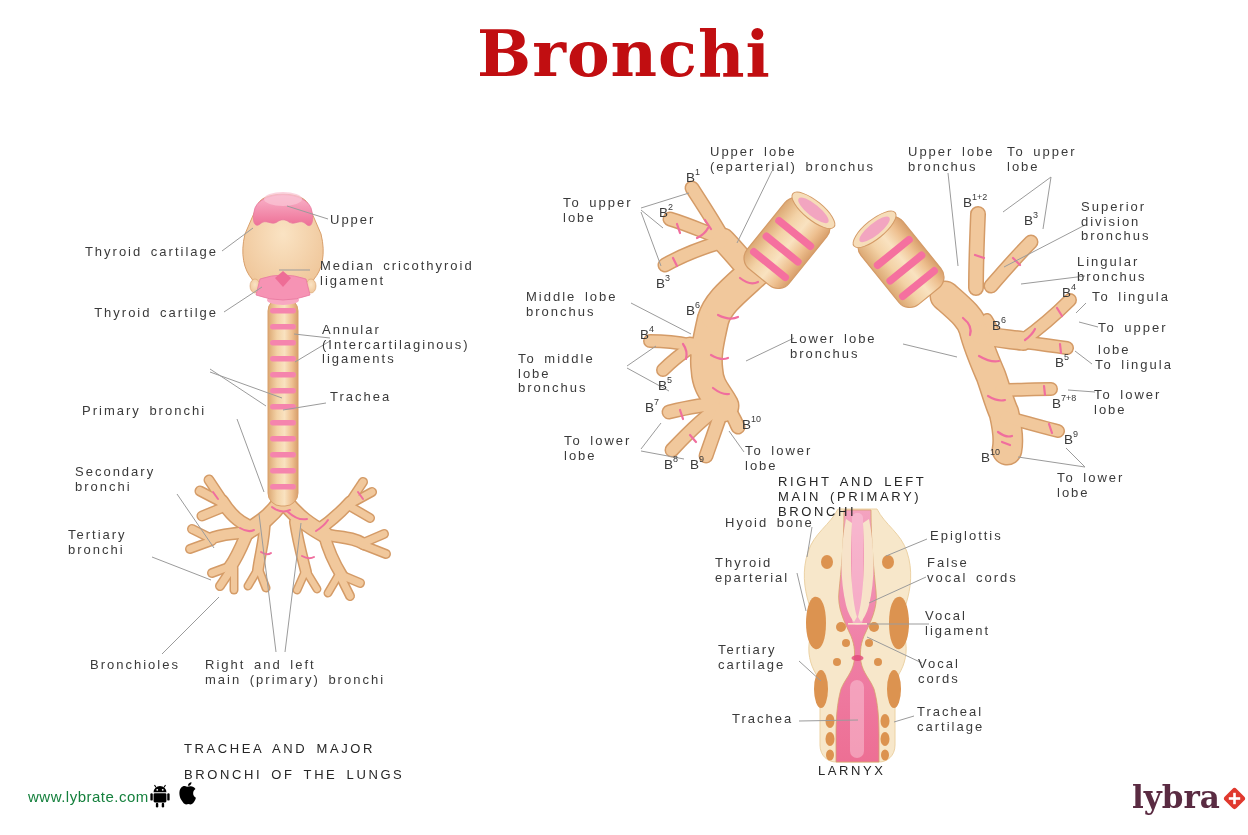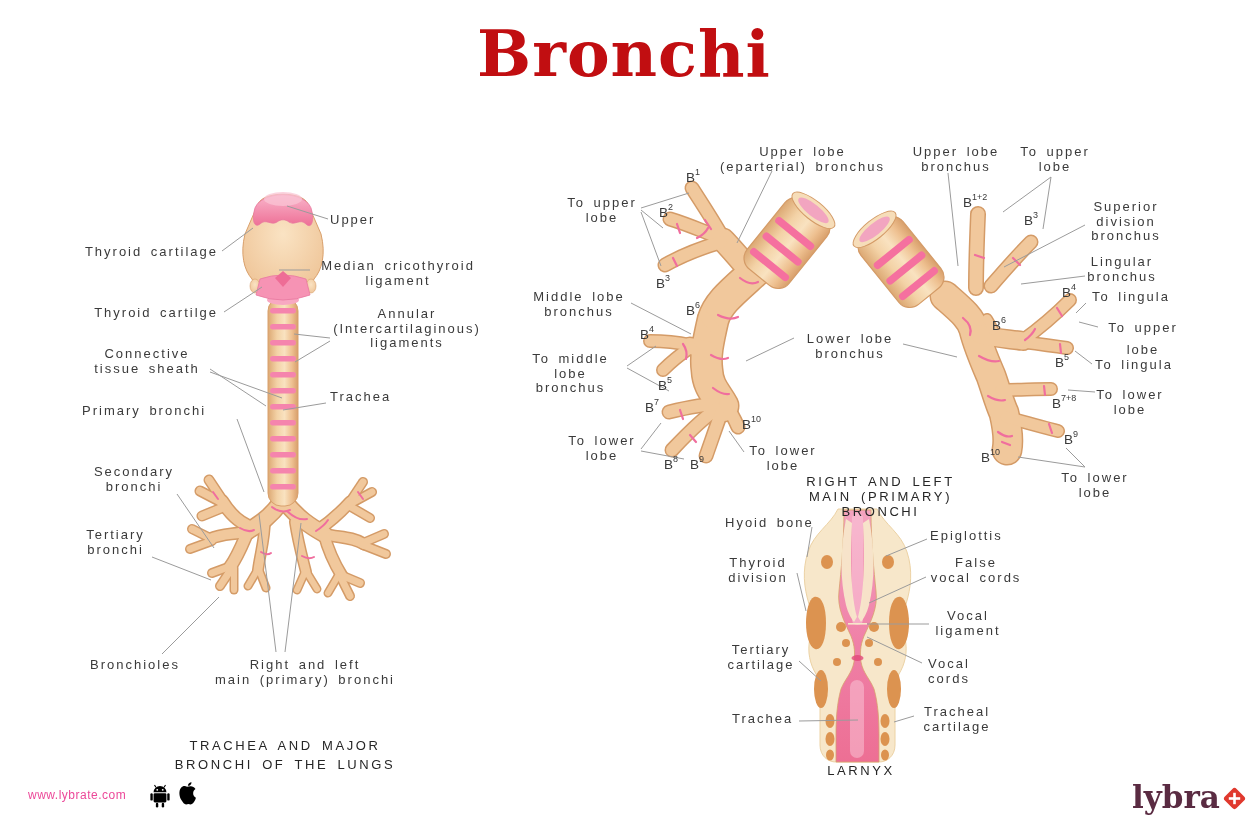--- a/index.html
+++ b/index.html
@@ -2,32 +2,32 @@
 <html><head>
 <meta charset="utf-8">
 <style>
   html,body{margin:0;padding:0;background:#fff}
   #stage{position:relative;width:1248px;height:815px;background:#fff;overflow:hidden;
          font-family:"Liberation Sans",sans-serif}
   .title{position:absolute;top:16px;left:0;width:1248px;text-align:center;
          font-family:"DejaVu Serif",serif;font-weight:bold;font-size:64px;color:#c10e11;letter-spacing:1px}
   .lbl{position:absolute;font-size:13px;color:#3a3a3a;letter-spacing:2px;word-spacing:3px;
        white-space:pre-line;line-height:14.5px}
-  .c{text-align:center}
+  .c{}
   .r{text-align:right}
   .cap{font-size:13px;letter-spacing:2.6px;color:#262626}
   .lh22{line-height:22px}
   .b{position:absolute;font-size:13.5px;color:#3a3a3a;letter-spacing:0;white-space:nowrap}
   .b sup{font-size:9px;position:relative;top:-1px}
   svg{position:absolute;overflow:visible}
   .o{fill:none;stroke:#d49b67;stroke-linecap:round;stroke-linejoin:round}
   .t{fill:none;stroke:#f1c89c;stroke-linecap:round;stroke-linejoin:round}
   .pk{fill:none;stroke:#f06e9e;stroke-linecap:round}
   .ln{stroke:#9b9b9b;stroke-width:1}
-  .footer-site{position:absolute;left:28px;top:788px;font-size:12px;color:#ec4899;letter-spacing:.5px}
+  .footer-site{position:absolute;left:28px;top:788px;font-size:15px;color:#15803d;letter-spacing:.5px}
   .logo{position:absolute;left:1132px;top:779px;display:flex;align-items:center;
         font-family:"DejaVu Serif",serif;font-weight:600;font-size:31px;color:#5a2b42}
 </style>
 </head>
 <body>
 
 <div id="stage">
 
   <div class="title">Bronchi</div>
 
@@ -339,38 +339,36 @@
       <line x1="929" y1="624" x2="867" y2="624"></line>
         <line x1="799" y1="661" x2="821" y2="681"></line>
       <line x1="922" y1="663" x2="867" y2="637"></line>
         <line x1="799" y1="721" x2="858" y2="720"></line>
       <line x1="914" y1="716" x2="894" y2="722"></line>
     </g>
   </svg>
 
   <div class="lbl" style="left:330px;top:213px">Upper</div>
   <div class="lbl r" style="left:30px;top:245px;width:188px">Thyroid cartilage</div>
-  <div class="lbl c" style="left:308px;top:259px;width:180px">Median cricothyroid
+  <div class="lbl c" style="left:320px;top:259px;width:180px">Median cricothyroid
 ligament</div>
   <div class="lbl r" style="left:40px;top:306px;width:178px">Thyroid cartilge</div>
-  <div class="lbl c" style="left:72px;top:347px;width:150px">Connective
-tissue sheath</div>
-  <div class="lbl c" style="left:322px;top:307px;width:170px">Annular
+  <div class="lbl c" style="left:322px;top:323px;width:170px">Annular
 (Intercartilaginous)
 ligaments</div>
   <div class="lbl" style="left:330px;top:390px">Trachea</div>
   <div class="lbl" style="left:82px;top:404px">Primary bronchi</div>
   <div class="lbl c" style="left:75px;top:465px;width:118px">Secondary
 bronchi</div>
   <div class="lbl c" style="left:68px;top:528px;width:95px">Tertiary
 bronchi</div>
   <div class="lbl" style="left:90px;top:658px">Bronchioles</div>
   <div class="lbl c" style="left:205px;top:658px;width:200px">Right and left
 main (primary) bronchi</div>
-  <div class="lbl c cap" style="left:170px;top:736px;width:230px;line-height:19px">TRACHEA AND MAJOR
+  <div class="lbl c cap" style="left:184px;top:736px;width:230px;line-height:26px">TRACHEA AND MAJOR
 BRONCHI OF THE LUNGS</div>
 
   <div class="lbl c" style="left:710px;top:145px;width:185px">Upper lobe
 (eparterial) bronchus</div>
   <div class="lbl c" style="left:563px;top:196px;width:78px">To upper
 lobe</div>
   <div class="lbl c" style="left:526px;top:290px;width:106px">Middle lobe
 bronchus</div>
   <div class="lbl c" style="left:518px;top:352px;width:105px">To middle
 lobe bronchus</div>
@@ -416,21 +414,21 @@
   <span class="b" style="left:1062px;top:283px"><span>B</span><sup>4</sup></span>
   <span class="b" style="left:992px;top:316px"><span>B</span><sup>6</sup></span>
   <span class="b" style="left:1055px;top:353px"><span>B</span><sup>5</sup></span>
   <span class="b" style="left:1052px;top:394px"><span>B</span><sup>7+8</sup></span>
   <span class="b" style="left:1064px;top:430px"><span>B</span><sup>9</sup></span>
   <span class="b" style="left:981px;top:448px"><span>B</span><sup>10</sup></span>
 
   <div class="lbl" style="left:725px;top:516px">Hyoid bone</div>
   <div class="lbl" style="left:930px;top:529px">Epiglottis</div>
   <div class="lbl c" style="left:715px;top:556px;width:86px">Thyroid
-division</div>
+eparterial</div>
   <div class="lbl c" style="left:927px;top:556px;width:98px">False
 vocal cords</div>
   <div class="lbl c" style="left:925px;top:609px;width:86px">Vocal
 ligament</div>
   <div class="lbl c" style="left:718px;top:643px;width:86px">Tertiary
 cartilage</div>
   <div class="lbl c" style="left:918px;top:657px;width:62px">Vocal
 cords</div>
   <div class="lbl" style="left:732px;top:712px">Trachea</div>
   <div class="lbl c" style="left:917px;top:705px;width:80px">Tracheal

